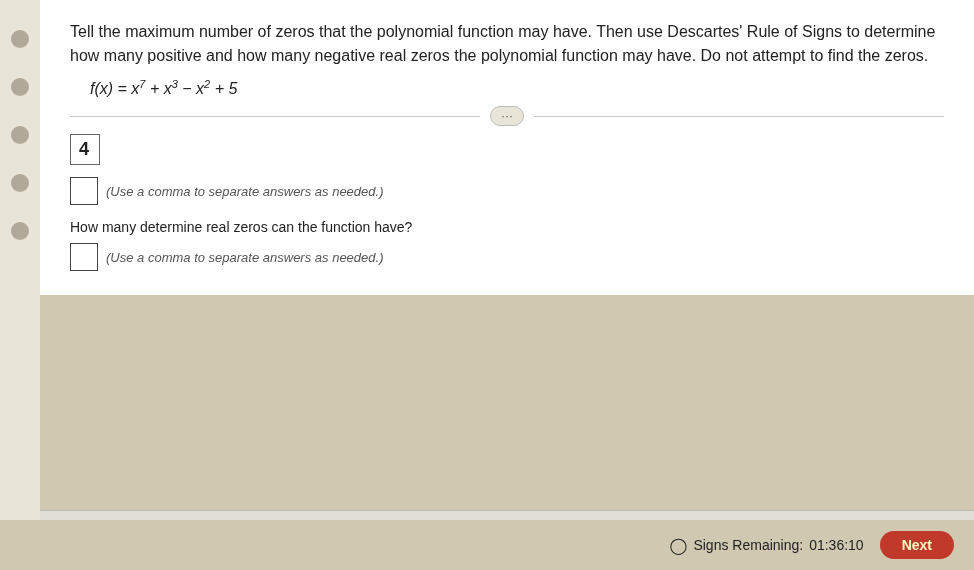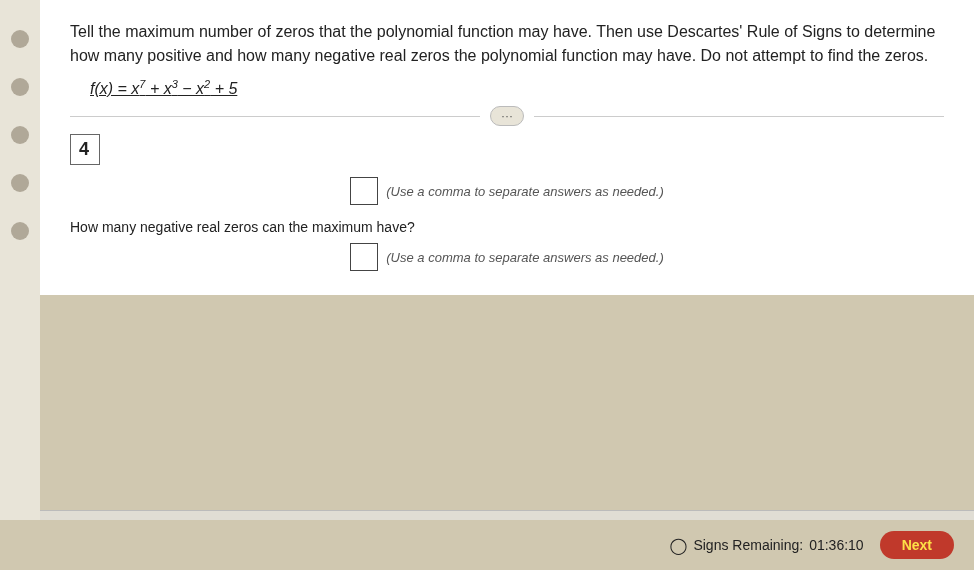--- a/index.html
+++ b/index.html
@@ -47,21 +47,20 @@
       color: #222;
       line-height: 1.5;
       margin-bottom: 10px;
     }
 
     .formula {
       font-size: 16px;
       color: #222;
       margin: 10px 0 5px 20px;
       font-style: italic;
-      text-decoration: underline;
     }
 
     .formula sup {
       font-size: 11px;
       vertical-align: super;
     }
 
     .divider-row {
       display: flex;
       justify-content: center;
@@ -101,21 +100,20 @@
       font-size: 14px;
       color: #222;
       margin-bottom: 8px;
     }
 
     .input-row {
       display: flex;
       align-items: center;
       gap: 8px;
       margin-bottom: 14px;
-      justify-content: center;
     }
 
     .answer-input {
       width: 28px;
       height: 28px;
       border: 1.5px solid #444;
       display: inline-block;
       background: #fff;
     }
 
@@ -196,21 +194,21 @@
       align-items: center;
       gap: 6px;
     }
 
     .clock-icon {
       font-size: 16px;
     }
 
     .next-btn {
       background: #c0392b;
-      color: #fde047;
+      color: #fef9c3;
       border: none;
       border-radius: 20px;
       padding: 6px 22px;
       font-size: 14px;
       font-weight: bold;
       cursor: pointer;
     }
 
     
     .frac {
@@ -253,21 +251,21 @@
   
   <div class="answer-box">4</div>
 
   
   <div class="input-row">
     <div class="answer-input"></div>
     <span class="input-hint">(Use a comma to separate answers as needed.)</span>
   </div>
 
   
-  <p class="sub-question">How many negative real zeros can the maximum have?</p>
+  <p class="sub-question">How many determine real zeros can the function have?</p>
   <div class="input-row">
     <div class="answer-input"></div>
     <span class="input-hint">(Use a comma to separate answers as needed.)</span>
   </div>
 </div>
 
 <div class="math-toolbar">
 
   <button class="toolbar-btn" title="Fraction">
     <span>

